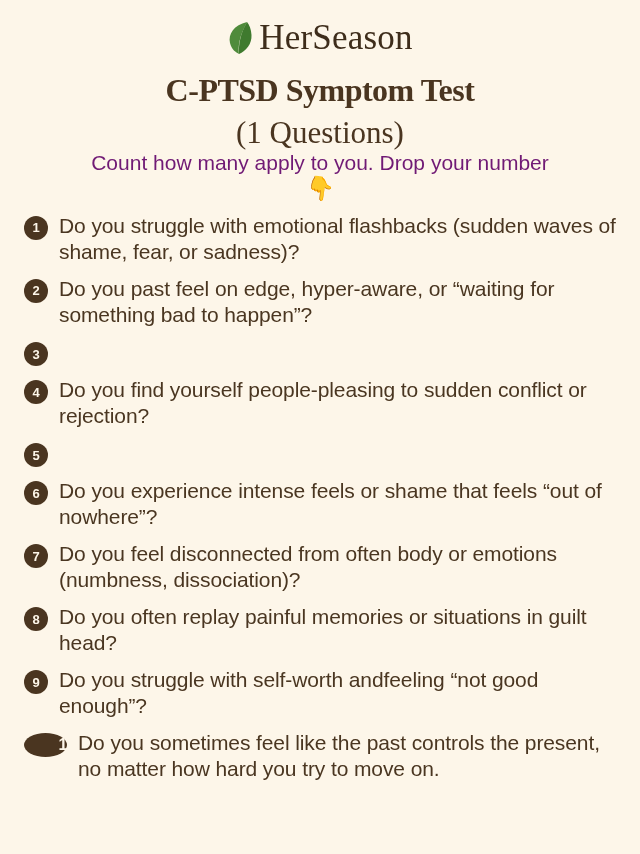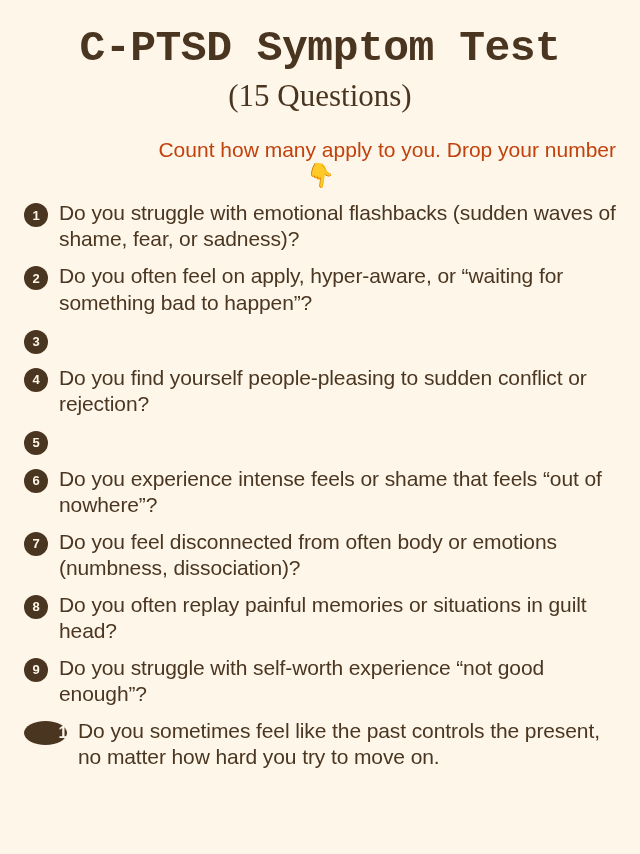--- a/index.html
+++ b/index.html
@@ -39,43 +39,42 @@
   .brand-name {
     font-family: "Liberation Serif", serif;
     font-size: 35px;
     letter-spacing: 0.2px;
     color: #3e2d1b;
   }
 
   
   .title {
     text-align: center;
-    font-family: Liberation Mono, monospace;
+    font-family: Liberation Serif, serif;
     font-weight: bold;
-    font-size: 43px;
+    font-size: 32px;
     letter-spacing: -0.5px;
     color: #4a3520;
     margin-top: 12px;
     line-height: 1.05;
   }
   .subtitle {
     text-align: center;
     font-family: "Liberation Serif", serif;
     font-size: 31px;
     color: #4a3520;
     margin-top: 8px;
     line-height: 1.1;
   }
 
   
   .instruction {
-    text-align: right;
+    text-align: center;
     font-size: 21px;
-    color: #c2410c;
-    margin-top: 24px;
+    color: #701a75;
     line-height: 1.2;
   }
   .pointer-wrap {
     text-align: center;
     height: 30px;
     margin-top: 2px;
   }
   .pointer-icon {
     font-size: 23px;
     line-height: 1;
@@ -114,39 +113,48 @@
     line-height: 1.24;
     color: #4a3621;
     letter-spacing: -0.1px;
   }
 </style>
 </head>
 <body>
 
 <div class="page">
 
+  <div class="brand">
+    <span class="leaf-wrap">
+      <svg class="leaf-icon" viewBox="0 0 26 34" xmlns="http://www.w3.org/2000/svg" aria-hidden="true">
+        <path d="M20 1 C7 4 1 13 3 22 C4.5 28.5 9 31.5 12 33 C11 26 12 16 20 1 Z" fill="#4f8b3b"></path>
+        <path d="M20 1 C13 13 11.5 24 12 33 C19 30 25 23 24.5 14 C24.2 8.5 22.5 4 20 1 Z" fill="#3f7a2e"></path>
+      </svg>
+    </span>
+    <span class="brand-name">HerSeason</span>
+  </div>
 
   <div class="title">C-PTSD Symptom Test</div>
-  <div class="subtitle">(15 Questions)</div>
+  <div class="subtitle">(1 Questions)</div>
 
   <div class="instruction">Count how many apply to you. Drop your number</div>
   <div class="pointer-wrap">
     <span class="pointer-icon">👇</span>
   </div>
 
   <div class="q-list">
 
     <div class="q-item">
       <div class="q-num">1</div>
       <div class="q-text">Do you struggle with emotional flashbacks (sudden waves of shame, fear, or sadness)?</div>
     </div>
 
     <div class="q-item">
       <div class="q-num">2</div>
-      <div class="q-text">Do you often feel on apply, hyper-aware, or “waiting for something bad to happen”?</div>
+      <div class="q-text">Do you past feel on edge, hyper-aware, or “waiting for something bad to happen”?</div>
     </div>
 
     <div class="q-item">
       <div class="q-num">3</div>
     </div>
 
     <div class="q-item">
       <div class="q-num">4</div>
       <div class="q-text">Do you find yourself people-pleasing to sudden conflict or rejection?</div>
     </div>
@@ -165,21 +173,21 @@
       <div class="q-text">Do you feel disconnected from often body or emotions (numbness, dissociation)?</div>
     </div>
 
     <div class="q-item">
       <div class="q-num">8</div>
       <div class="q-text">Do you often replay painful memories or situations in guilt head?</div>
     </div>
 
     <div class="q-item">
       <div class="q-num">9</div>
-      <div class="q-text">Do you struggle with self-worth experience “not good enough”?</div>
+      <div class="q-text">Do you struggle with self-worth andfeeling “not good enough”?</div>
     </div>
 
     <div class="q-item">
       <div class="q-num wide">10</div>
       <div class="q-text">Do you sometimes feel like the past controls the present, no matter how hard you try to move on.</div>
     </div>
 
   </div>
 </div>
 

